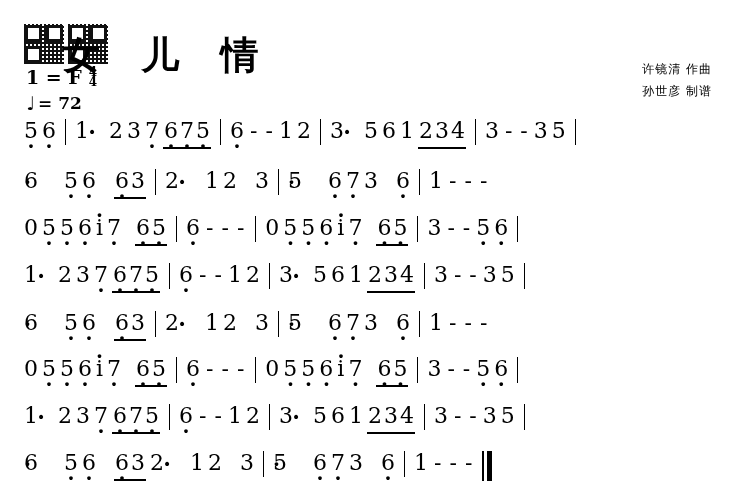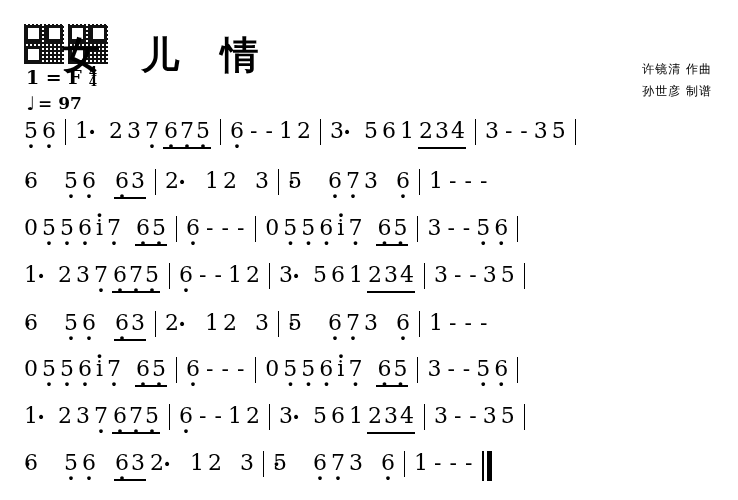--- a/index.html
+++ b/index.html
@@ -224,21 +224,21 @@
   <div class="keysig">
     <span>1 = F</span>
     <span class="frac">
       <span class="num">4</span>
       <span class="den">4</span>
     </span>
   </div>
 
   <div class="tempo">
     <span class="note">♩</span>
-    <span>= 97</span>
+    <span>= 72</span>
   </div>
 
   <div class="line" style="top:118px">
     <span class="n oct-dn">5</span>
     <span class="n oct-dn">6</span>
     <span class="bar"></span>
     <span class="n dot-r">1</span>
     <span class="sp" style="width:16px"></span>
     <span class="n">2</span>
     <span class="n">3</span>

